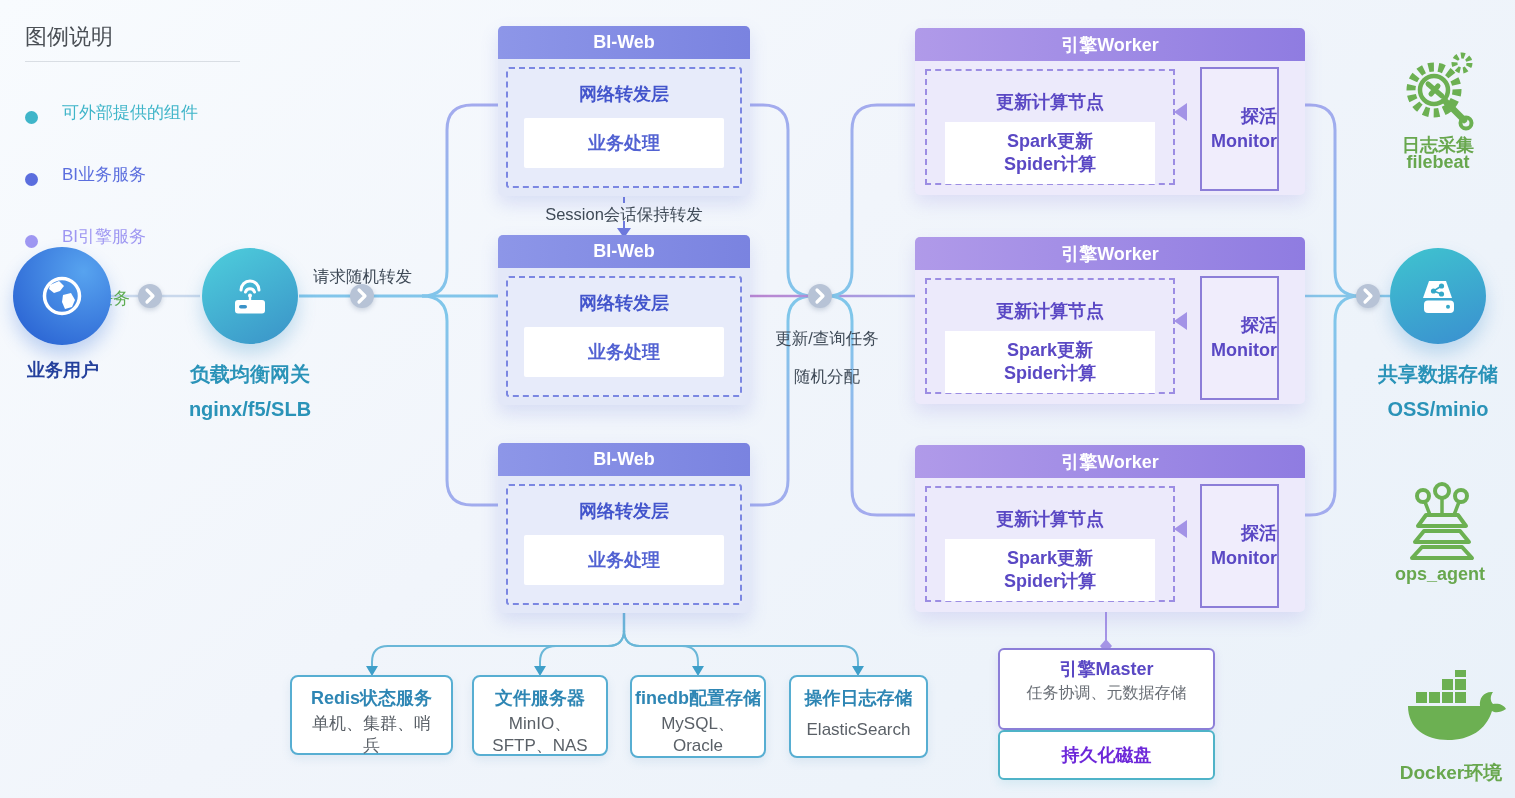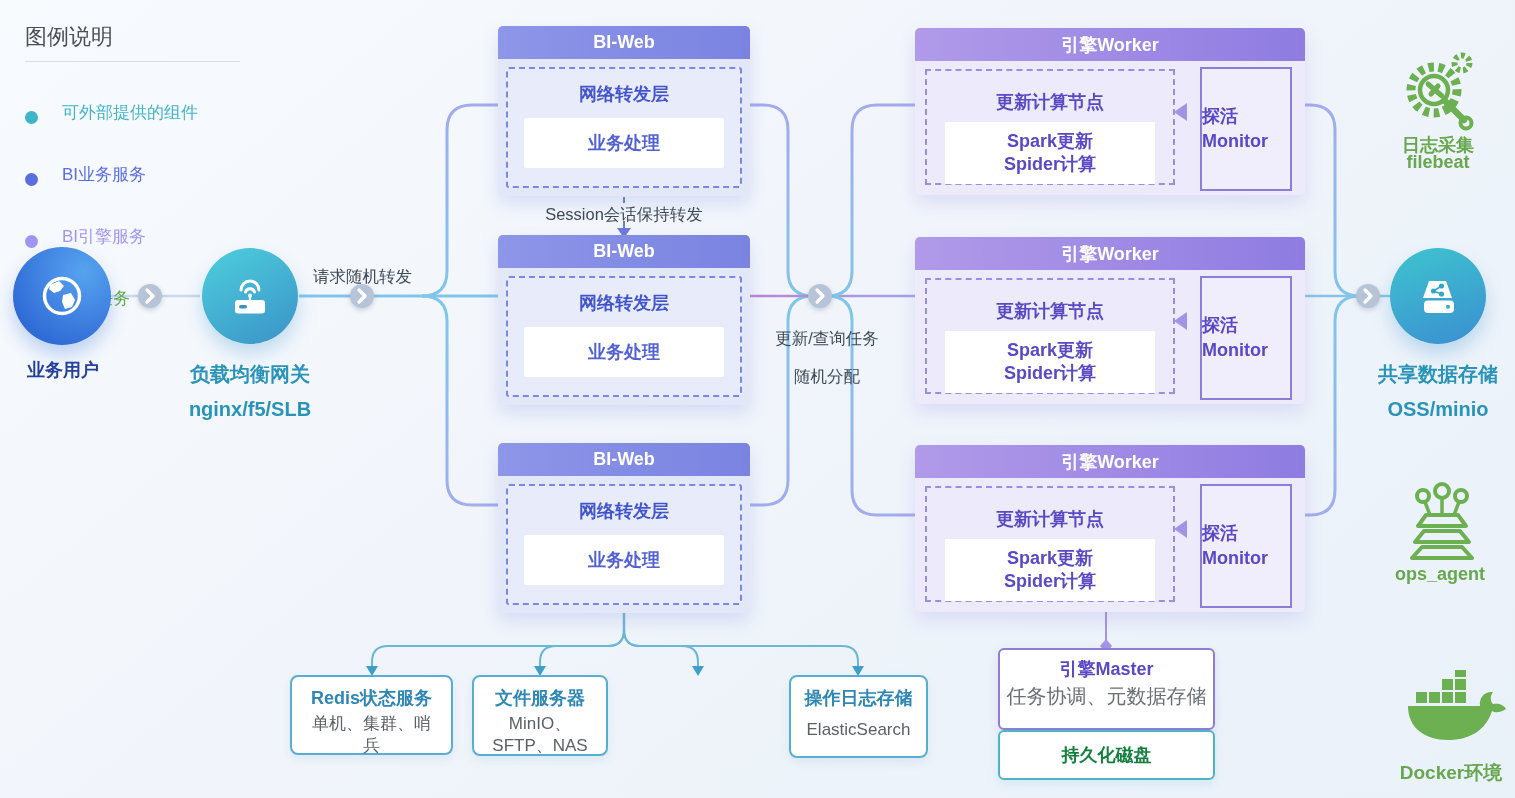--- a/index.html
+++ b/index.html
@@ -63,42 +63,42 @@
            background:linear-gradient(90deg,#b09ae9,#8f7ce1); }
   .worker .dash { position:absolute; left:10px; top:41px; width:250px; height:116px;
            border:2px dashed #9c8de3; background:#eceafb; text-align:center; }
   .worker .layer { margin-top:19px; font-size:18px; font-weight:bold; color:#5a48c4; }
   .worker .inner { margin:8px 18px 0; background:#fff; height:62px; display:flex;
            flex-direction:column; align-items:center; justify-content:center;
            font-size:18px; font-weight:bold; color:#5a48c4; line-height:1.3; }
   .worker .tri { position:absolute; left:259px; top:75px; width:0; height:0;
            border-top:9px solid transparent; border-bottom:9px solid transparent;
            border-right:13px solid #a393e6; }
-  .worker .mon { position:absolute; left:285px; top:39px; width:92px; height:124px;
+  .worker .mon { position:absolute; left:285px; top:39px; width:79px; height:124px;
            background:#f0edfc; border:2px solid #8c7ed8; display:flex; flex-direction:column;
-           align-items:flex-start; justify-content:center; font-size:18px; font-weight:bold;
+           align-items:flex-end; justify-content:center; font-size:18px; font-weight:bold;
            color:#5a48c4; line-height:1.4; }
 
   
   .store { position:absolute; z-index:2; background:#fff; border:2px solid #57aed2;
            border-radius:8px; text-align:center; padding-top:9px;
            box-shadow:0 4px 10px rgba(80,140,180,.12); }
   .store .t { font-size:18px; font-weight:bold; color:#2e86b4; }
   .store .b { margin:3px auto 0; font-size:17px; color:#5a6067; line-height:1.3; }
 
   
   .master { position:absolute; z-index:2; left:998px; top:648px; width:217px; height:82px;
            background:#fff; border:2px solid #8c7ed8; border-radius:6px; text-align:center;
            padding-top:7px; box-shadow:0 4px 10px rgba(120,110,210,.15); }
   .master .t { font-size:18px; font-weight:bold; color:#5a48c4; }
-  .master .s { font-size:20px; color:#6a6f76; margin-top:2px; }
+  .master .s { font-size:16px; color:#6a6f76; margin-top:2px; }
   .disk { position:absolute; z-index:2; left:998px; top:730px; width:217px; height:50px;
            background:#fff; border:2px solid #4fb3c8; border-radius:6px; display:flex;
            align-items:center; justify-content:center; font-size:18px; font-weight:bold;
-           color:#15803d; box-shadow:0 4px 10px rgba(79,179,200,.15); }
+           color:#6d28d9; box-shadow:0 4px 10px rgba(79,179,200,.15); }
 
   .icon-wrap { position:absolute; z-index:2; }
 </style>
 </head>
 <body>
 
 <div class="canvas">
 
   <svg class="conn" width="1515" height="798" viewBox="0 0 1515 798">
     <defs>
@@ -303,20 +303,24 @@
   <div class="lbl teal" style="left:1353px;top:398px;width:170px">OSS/minio</div>
 
   <div class="store" style="left:290px;top:675px;width:163px;height:80px">
     <div class="t">Redis状态服务</div>
     <div class="b" style="width:132px">单机、集群、哨兵</div>
   </div>
   <div class="store" style="left:472px;top:675px;width:136px;height:81px">
     <div class="t">文件服务器</div>
     <div class="b" style="width:122px">MinIO、SFTP、NAS</div>
   </div>
+  <div class="store" style="left:630px;top:675px;width:136px;height:83px">
+    <div class="t">finedb配置存储</div>
+    <div class="b" style="width:100px">MySQL、Oracle</div>
+  </div>
   <div class="store" style="left:789px;top:675px;width:139px;height:83px">
     <div class="t">操作日志存储</div>
     <div class="b" style="width:130px;margin-top:9px">ElasticSearch</div>
   </div>
 
   <div class="master">
     <div class="t">引擎Master</div>
     <div class="s">任务协调、元数据存储</div>
   </div>
   <div class="disk">持久化磁盘</div>

